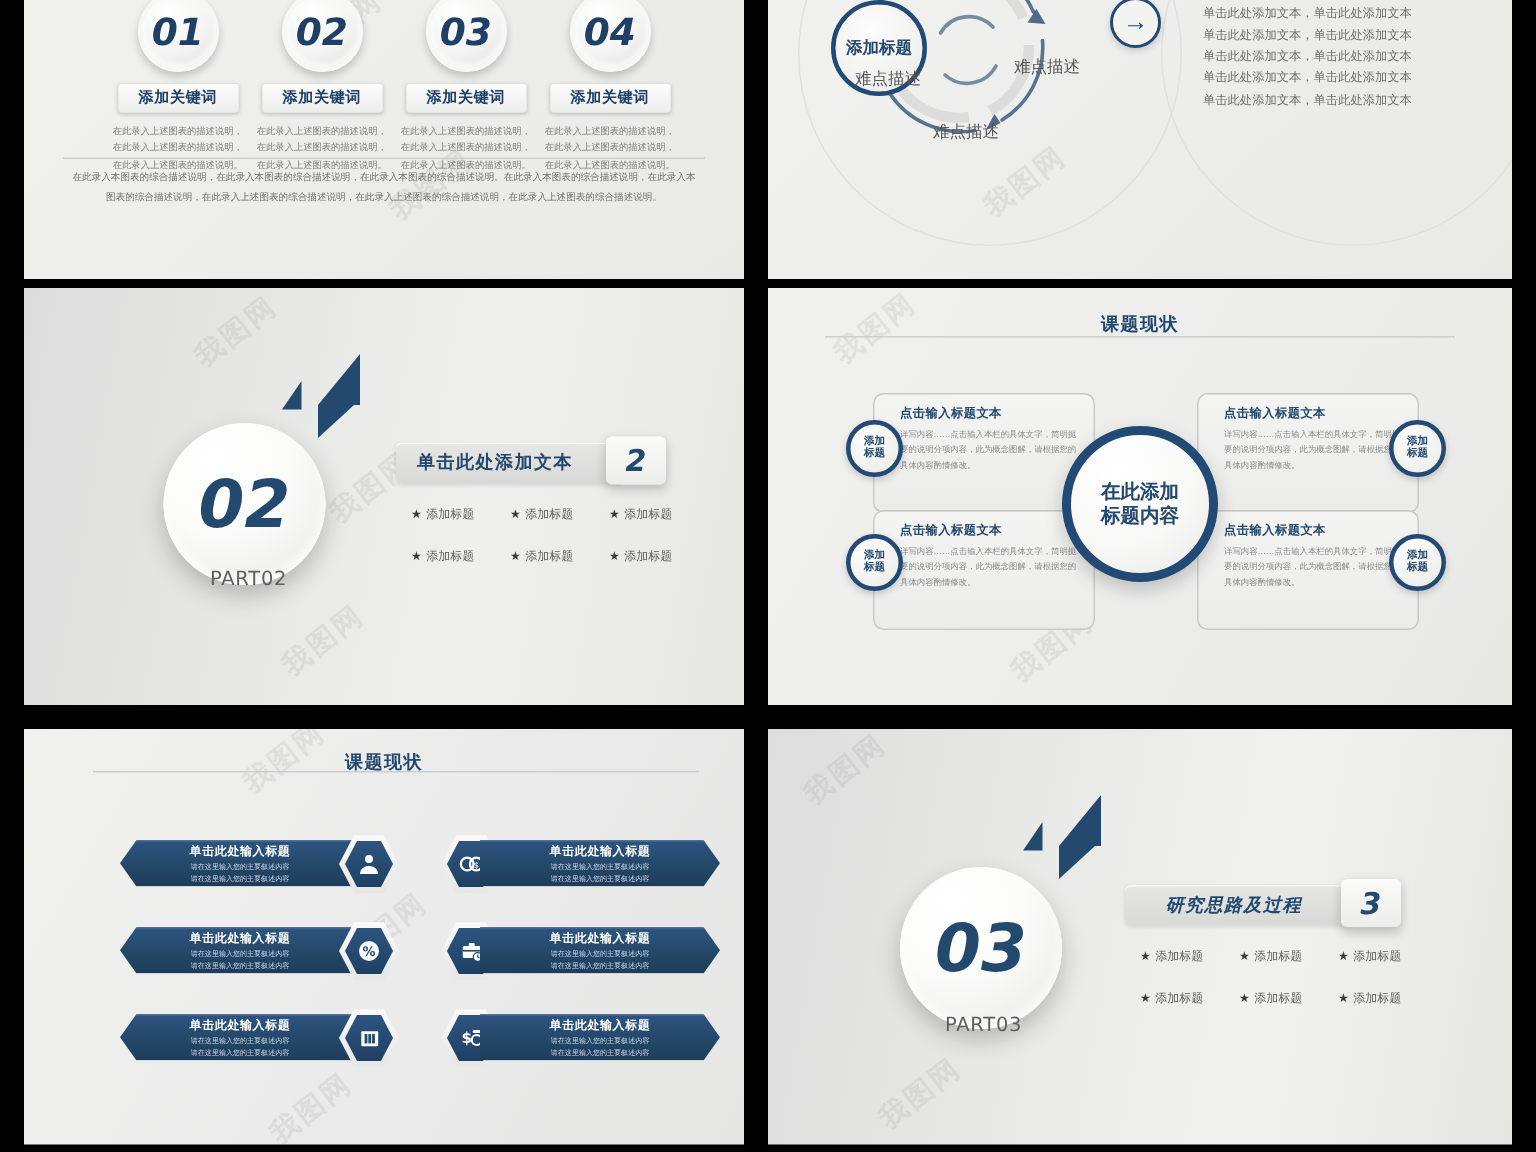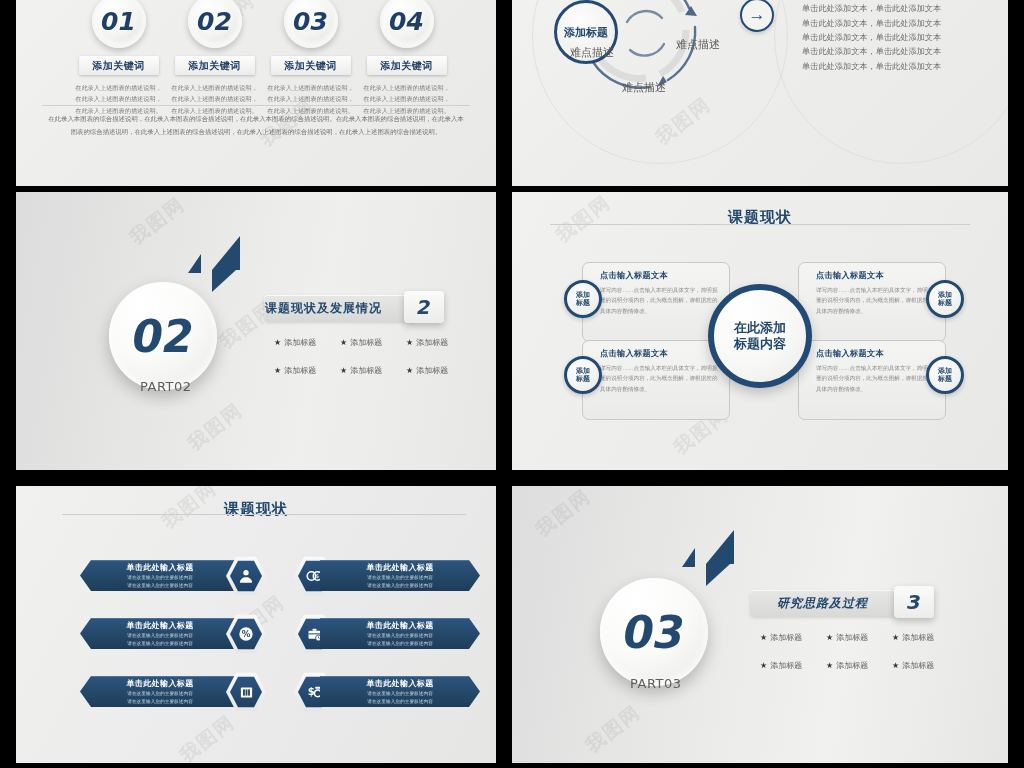--- a/index.html
+++ b/index.html
@@ -138,21 +138,21 @@
     color:#23496f; font-size: 20px; font-weight: bold; font-style: italic;
     font-family: "DejaVu Sans", sans-serif;
   }
   .stars { position: absolute; display: grid; grid-template-columns: repeat(3, 66px); row-gap: 17px; }
   .stars span { font-size: 8px; color: #5e5e5e; white-space: nowrap; }
   .stars span i { color:#3a3a3a; font-style: normal; margin-right: 3px; }
 
   
   .sh-title {
     position: absolute; width: 100%; text-align: center;
-    color:#23496f; font-size: 15px; font-weight: bold; letter-spacing: 1px;
+    color:#23496f; font-size: 12px; font-weight: bold; letter-spacing: 1px;
   }
   .sh-rule { position: absolute; height: 1px; background: #cdcdcd; }
 
   
   .hub {
     position: absolute; width: 104px; height: 104px; border-radius: 50%;
     border: 6px solid #234a74;
     background: radial-gradient(circle at 34% 26%, #ffffff 0%, #f8f8f7 55%, #e9e9e8 100%);
     box-shadow: 0 5px 12px rgba(0,0,0,0.20);
     display:flex; flex-direction: column; align-items:center; justify-content:center;
@@ -297,21 +297,21 @@
       <div class="tri" style="left:196px;top:44px;border-left:28px solid transparent;border-bottom:34px solid #24496f;"></div>
       <div class="tri" style="left:196px;top:78px;border-right:24px solid transparent;border-top:22px solid #24496f;"></div>
     </div>
 
     <div class="part-circle" style="left:93px;top:90px;">
       <span>02</span>
     </div>
     <div class="part-label" style="left:124px;top:187px;">PART02</div>
 
     <div class="sec-bar" style="left:248px;top:103px;width:152px;">
-      <span>课题现状及发展情况</span>
+      <span>单击此处添加文本</span>
     </div>
     <div class="sec-num" style="left:388px;top:99px;">
       <span>2</span>
     </div>
 
     <div class="stars" style="left:258px;top:145px;">
       <span><i>★</i><span>添加标题</span></span>
       <span><i>★</i><span>添加标题</span></span>
       <span><i>★</i><span>添加标题</span></span>
       <span><i>★</i><span>添加标题</span></span>

